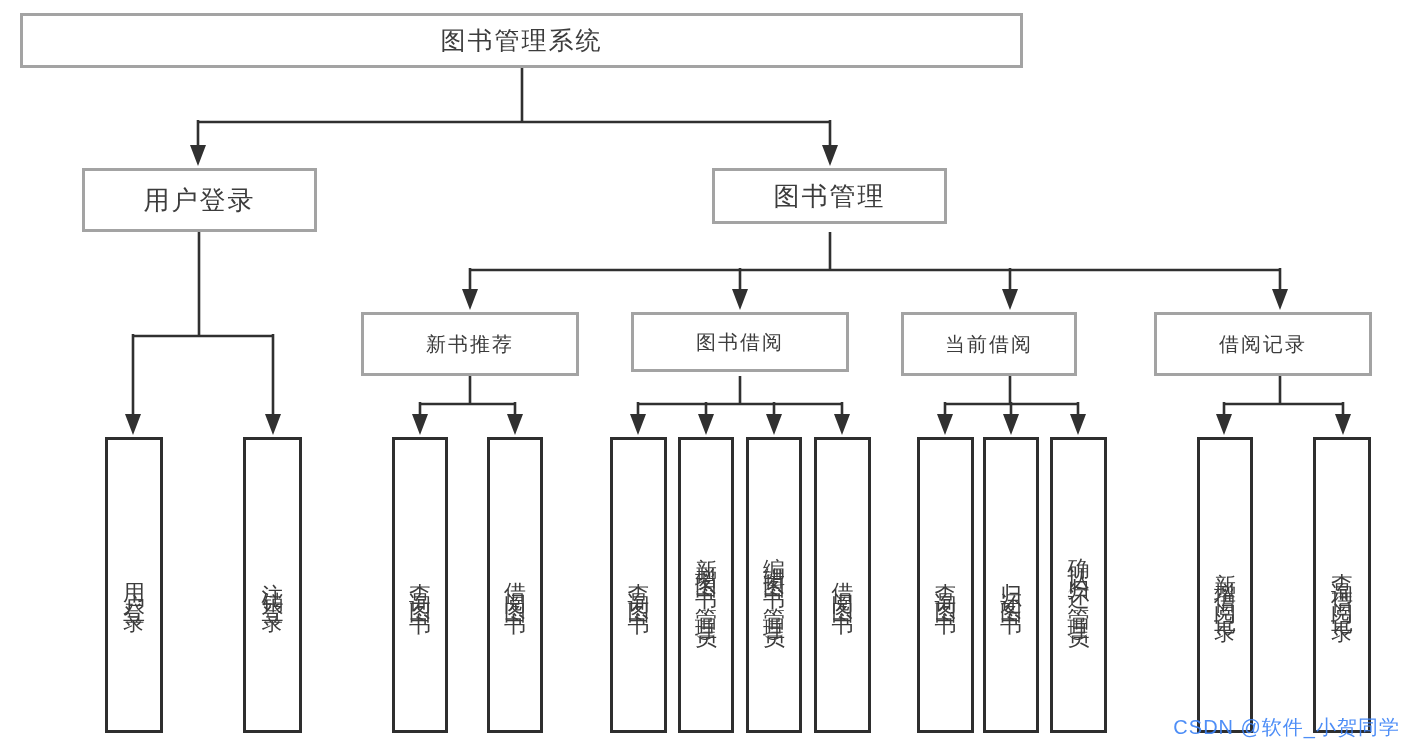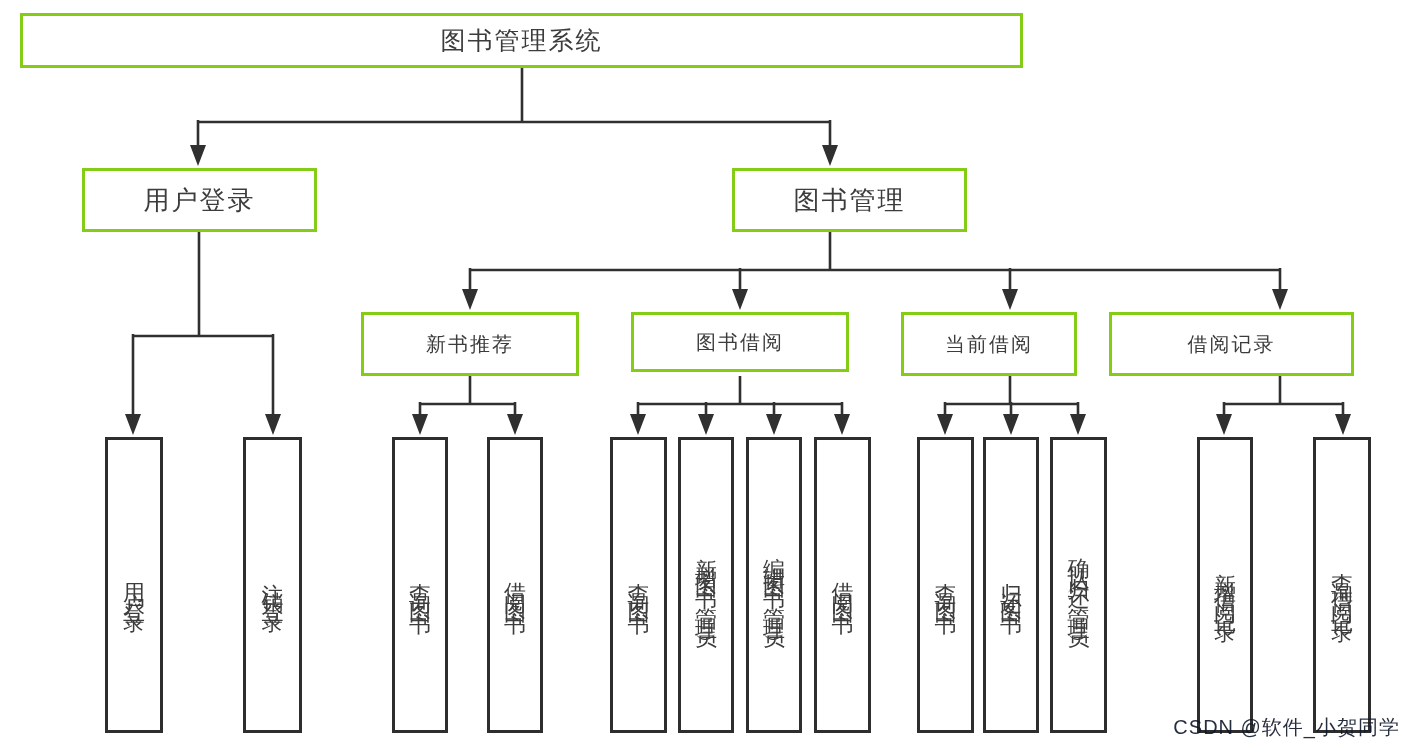--- a/index.html
+++ b/index.html
@@ -9,21 +9,21 @@
     background:#ffffff;
     font-family:"Liberation Sans", sans-serif;
     overflow:hidden;
   }
   #wires{position:absolute;left:0;top:0;z-index:1;}
   #wires .lines{fill:none;stroke:#303030;stroke-width:2.6;}
   #wires .arrows{fill:#303030;stroke:none;}
   .hnode{
     position:absolute;z-index:2;
     box-sizing:border-box;
-    border:3px solid #84cc16;
+    border:3px solid #a3a3a3;
     background:#ffffff;
     display:flex;align-items:center;justify-content:center;
     color:#3c3c3c;letter-spacing:2px;white-space:nowrap;
   }
   .root{font-size:25px;}
   .lvl1{font-size:26px;}
   .lvl2{font-size:20px;}
   .leaf{
     position:absolute;z-index:2;
     top:437px;height:296px;
@@ -35,21 +35,21 @@
   .vtext{
     writing-mode:vertical-rl;
     text-orientation:mixed;
     font-size:22px;letter-spacing:10px;line-height:1;
     color:#3c3c3c;white-space:nowrap;
   }
   .watermark{
     position:absolute;z-index:5;
     right:5px;bottom:6px;
     font-size:20px;letter-spacing:1px;
-    color:#0f172a;opacity:0.9;white-space:nowrap;
+    color:#3b82f6;opacity:0.9;white-space:nowrap;
   }
 </style>
 </head>
 <body>
 
 <div id="canvas">
 
   <svg id="wires" width="1405" height="747" viewBox="0 0 1405 747">
     <path class="lines" d="
       M522 66 V122 M198 122 H830 M198 120 V147 M830 120 V147
@@ -69,26 +69,26 @@
       M630 414 L646 414 L638 435 Z M698 414 L714 414 L706 435 Z
       M766 414 L782 414 L774 435 Z M834 414 L850 414 L842 435 Z
       M937 414 L953 414 L945 435 Z M1003 414 L1019 414 L1011 435 Z
       M1070 414 L1086 414 L1078 435 Z
       M1216 414 L1232 414 L1224 435 Z M1335 414 L1351 414 L1343 435 Z"></path>
   </svg>
 
   <div class="hnode root" style="left:20px;top:13px;width:1003px;height:55px;">图书管理系统</div>
 
   <div class="hnode lvl1" style="left:82px;top:168px;width:235px;height:64px;">用户登录</div>
-  <div class="hnode lvl1" style="left:732px;top:168px;width:235px;height:64px;">图书管理</div>
+  <div class="hnode lvl1" style="left:712px;top:168px;width:235px;height:56px;">图书管理</div>
 
   <div class="hnode lvl2" style="left:361px;top:312px;width:218px;height:64px;">新书推荐</div>
   <div class="hnode lvl2" style="left:631px;top:312px;width:218px;height:60px;">图书借阅</div>
   <div class="hnode lvl2" style="left:901px;top:312px;width:176px;height:64px;">当前借阅</div>
-  <div class="hnode lvl2" style="left:1109px;top:312px;width:245px;height:64px;">借阅记录</div>
+  <div class="hnode lvl2" style="left:1154px;top:312px;width:218px;height:64px;">借阅记录</div>
 
   <div class="leaf" style="left:105px;width:58px;">
     <span class="vtext">用户登录</span>
   </div>
   <div class="leaf" style="left:243px;width:59px;">
     <span class="vtext">注销登录</span>
   </div>
 
   <div class="leaf" style="left:392px;width:56px;">
     <span class="vtext">查询图书</span>

